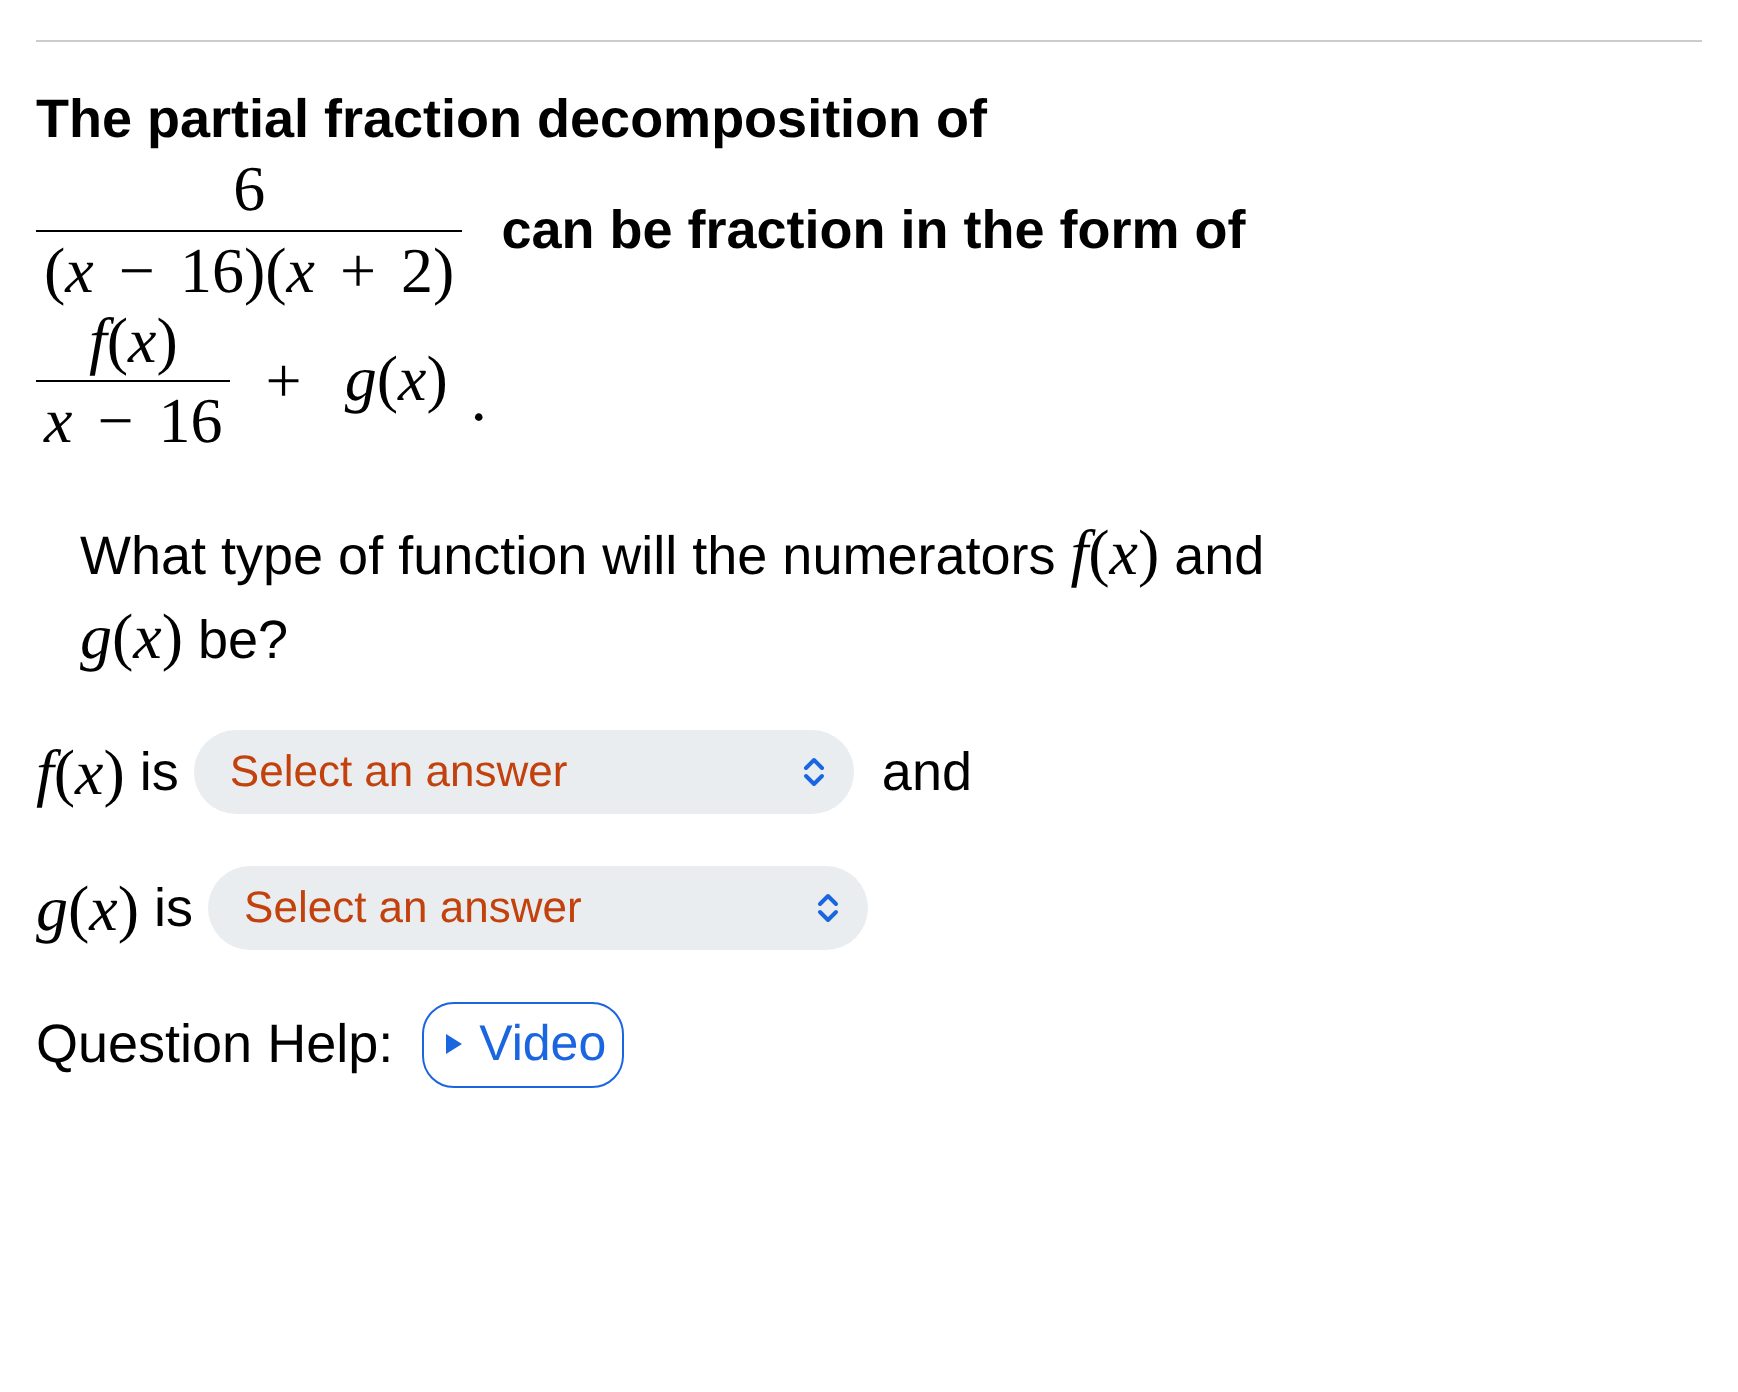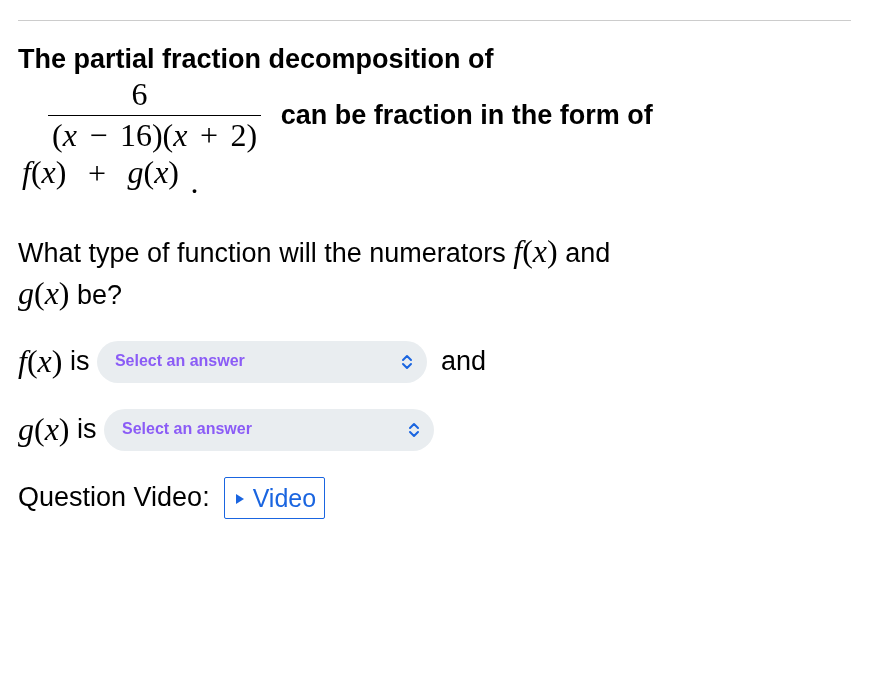--- a/index.html
+++ b/index.html
@@ -22,43 +22,43 @@
     }
     .math-var { font-family: "Times New Roman", Times, serif; font-style: italic; font-size: 32px; }
     .math-up  { font-family: "Times New Roman", Times, serif; font-style: normal; font-size: 32px; }
     .frac {
       display: inline-block;
       text-align: center;
       vertical-align: middle;
       line-height: 1.1;
     }
     .frac .num { display: block; padding: 0 4px 2px 4px; }
-    .frac .den { display: block; border-top: 1.4px solid #000; padding: 2px 4px 0 4px; margin-left: 30px; }
+    .frac .den { display: block; border-top: 1.4px solid #000; padding: 2px 4px 0 4px; }
     .para1 .text-chunk { vertical-align: middle; font-weight: bold; }
     .para1 { margin-bottom: 28px; }
-    .para2 { margin-bottom: 26px; }
+    .para2 { margin-bottom: 26px; margin-left: 22px; }
 
     .answer-row { margin-bottom: 26px; display: flex; align-items: center; flex-wrap: nowrap; }
 
     .select-pill {
       display: inline-flex;
       align-items: center;
       justify-content: space-between;
       background: #e9edf0;
       border-radius: 22px;
       height: 42px;
       padding: 0 12px 0 18px;
       width: 330px;
       cursor: pointer;
       user-select: none;
     }
     .select-pill .label {
-      color: #8b5cf6;
-      font-size: 16px;
-      font-weight: 700;
+      color: #c2410c;
+      font-size: 22px;
+      font-weight: 400;
       font-family: "Lucida Sans Unicode","Lucida Grande",Verdana,Arial,sans-serif;
     }
     .select-pill .chevrons {
       display: inline-flex;
       align-items: center;
       justify-content: center;
     }
     .select-pill svg { display: block; }
 
     .after-select { margin-left: 14px; }
@@ -68,21 +68,21 @@
       align-items: center;
       gap: 14px;
       margin-top: 8px;
     }
     .video-btn {
       display: inline-flex;
       align-items: center;
       gap: 6px;
       color: #1a65e0;
       border: 1.5px solid #1a65e0;
-      border-radius: 2px;
+      border-radius: 16px;
       padding: 4px 8px 4px 6px;
       font-size: 25px;
       cursor: pointer;
     }
   </style>
 </head>
 <body>
 
 <hr class="top">
 
@@ -98,20 +98,25 @@
       <span class="math-up">2</span><span class="math-up">)</span>
     </span>
   </span>
   <span class="text-chunk" style="margin-left:12px">can be fraction in the form of</span><br>
 
   
   <span>
     <span class="frac">
       <span class="num">
         <span class="math-var">f</span><span class="math-up">(</span><span class="math-var">x</span><span class="math-up">)</span>
+      </span>
+      <span class="den">
+        <span class="math-var">x</span>
+        <span class="math-up" style="padding:0 5px">−</span>
+        <span class="math-up">16</span>
       </span>
     </span>
     <span class="math-up" style="padding:0 10px;vertical-align:middle">+</span>
     <span class="frac">
       <span class="num">
         <span class="math-var">g</span><span class="math-up">(</span><span class="math-var">x</span><span class="math-up">)</span>
       </span>
     </span>
     <span class="math-up" style="vertical-align:-12px">.</span>
   </span>
@@ -149,21 +154,21 @@
     <span class="chevrons">
       <svg width="16" height="20" viewBox="0 0 16 20">
           <path d="M4 8 L8 4 L12 8" fill="none" stroke="#1a65e0" stroke-width="2" stroke-linecap="round" stroke-linejoin="round"></path>
           <path d="M4 12 L8 16 L12 12" fill="none" stroke="#1a65e0" stroke-width="2" stroke-linecap="round" stroke-linejoin="round"></path>
         </svg>
     </span>
   </span>
 </div>
 
 <div class="qhelp-row">
-  <span>Question Video:</span>
+  <span>Question Help:</span>
   <span class="video-btn">
     <span>
       <svg width="16" height="16" viewBox="0 0 16 16">
           <polygon points="5,3 13,8 5,13" fill="#1a65e0"></polygon>
         </svg>
     </span>
     <span>Video</span>
   </span>
 </div>
 

